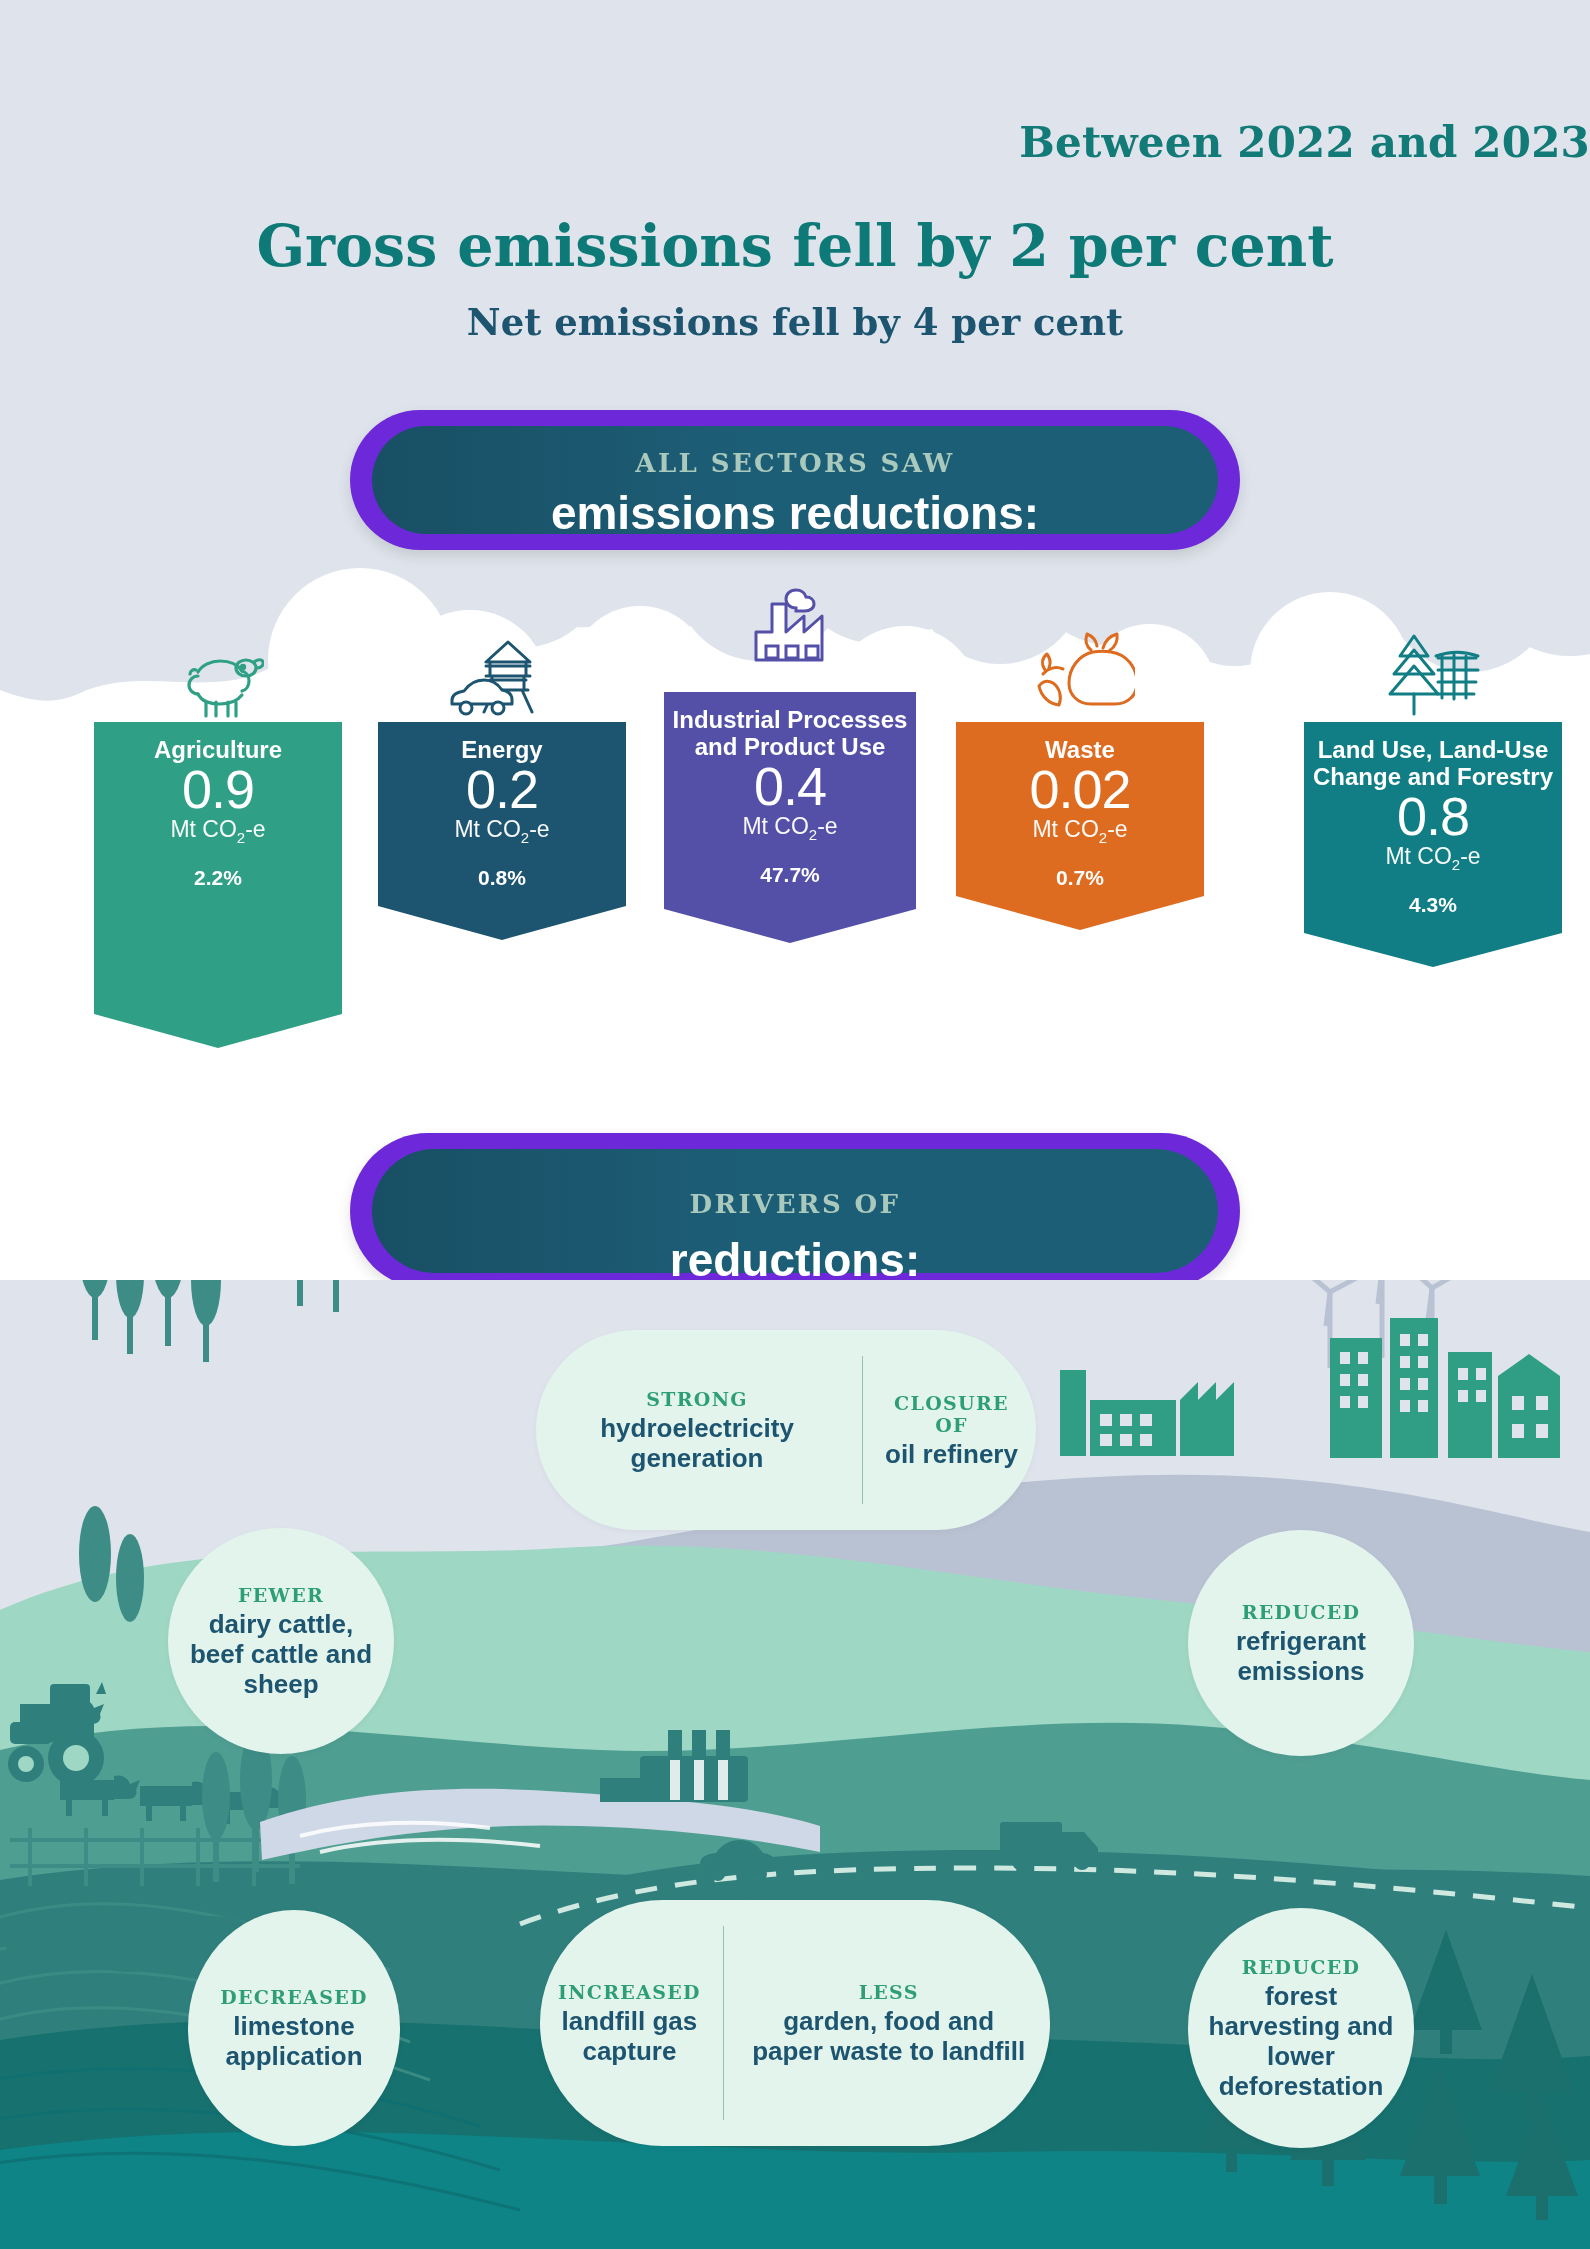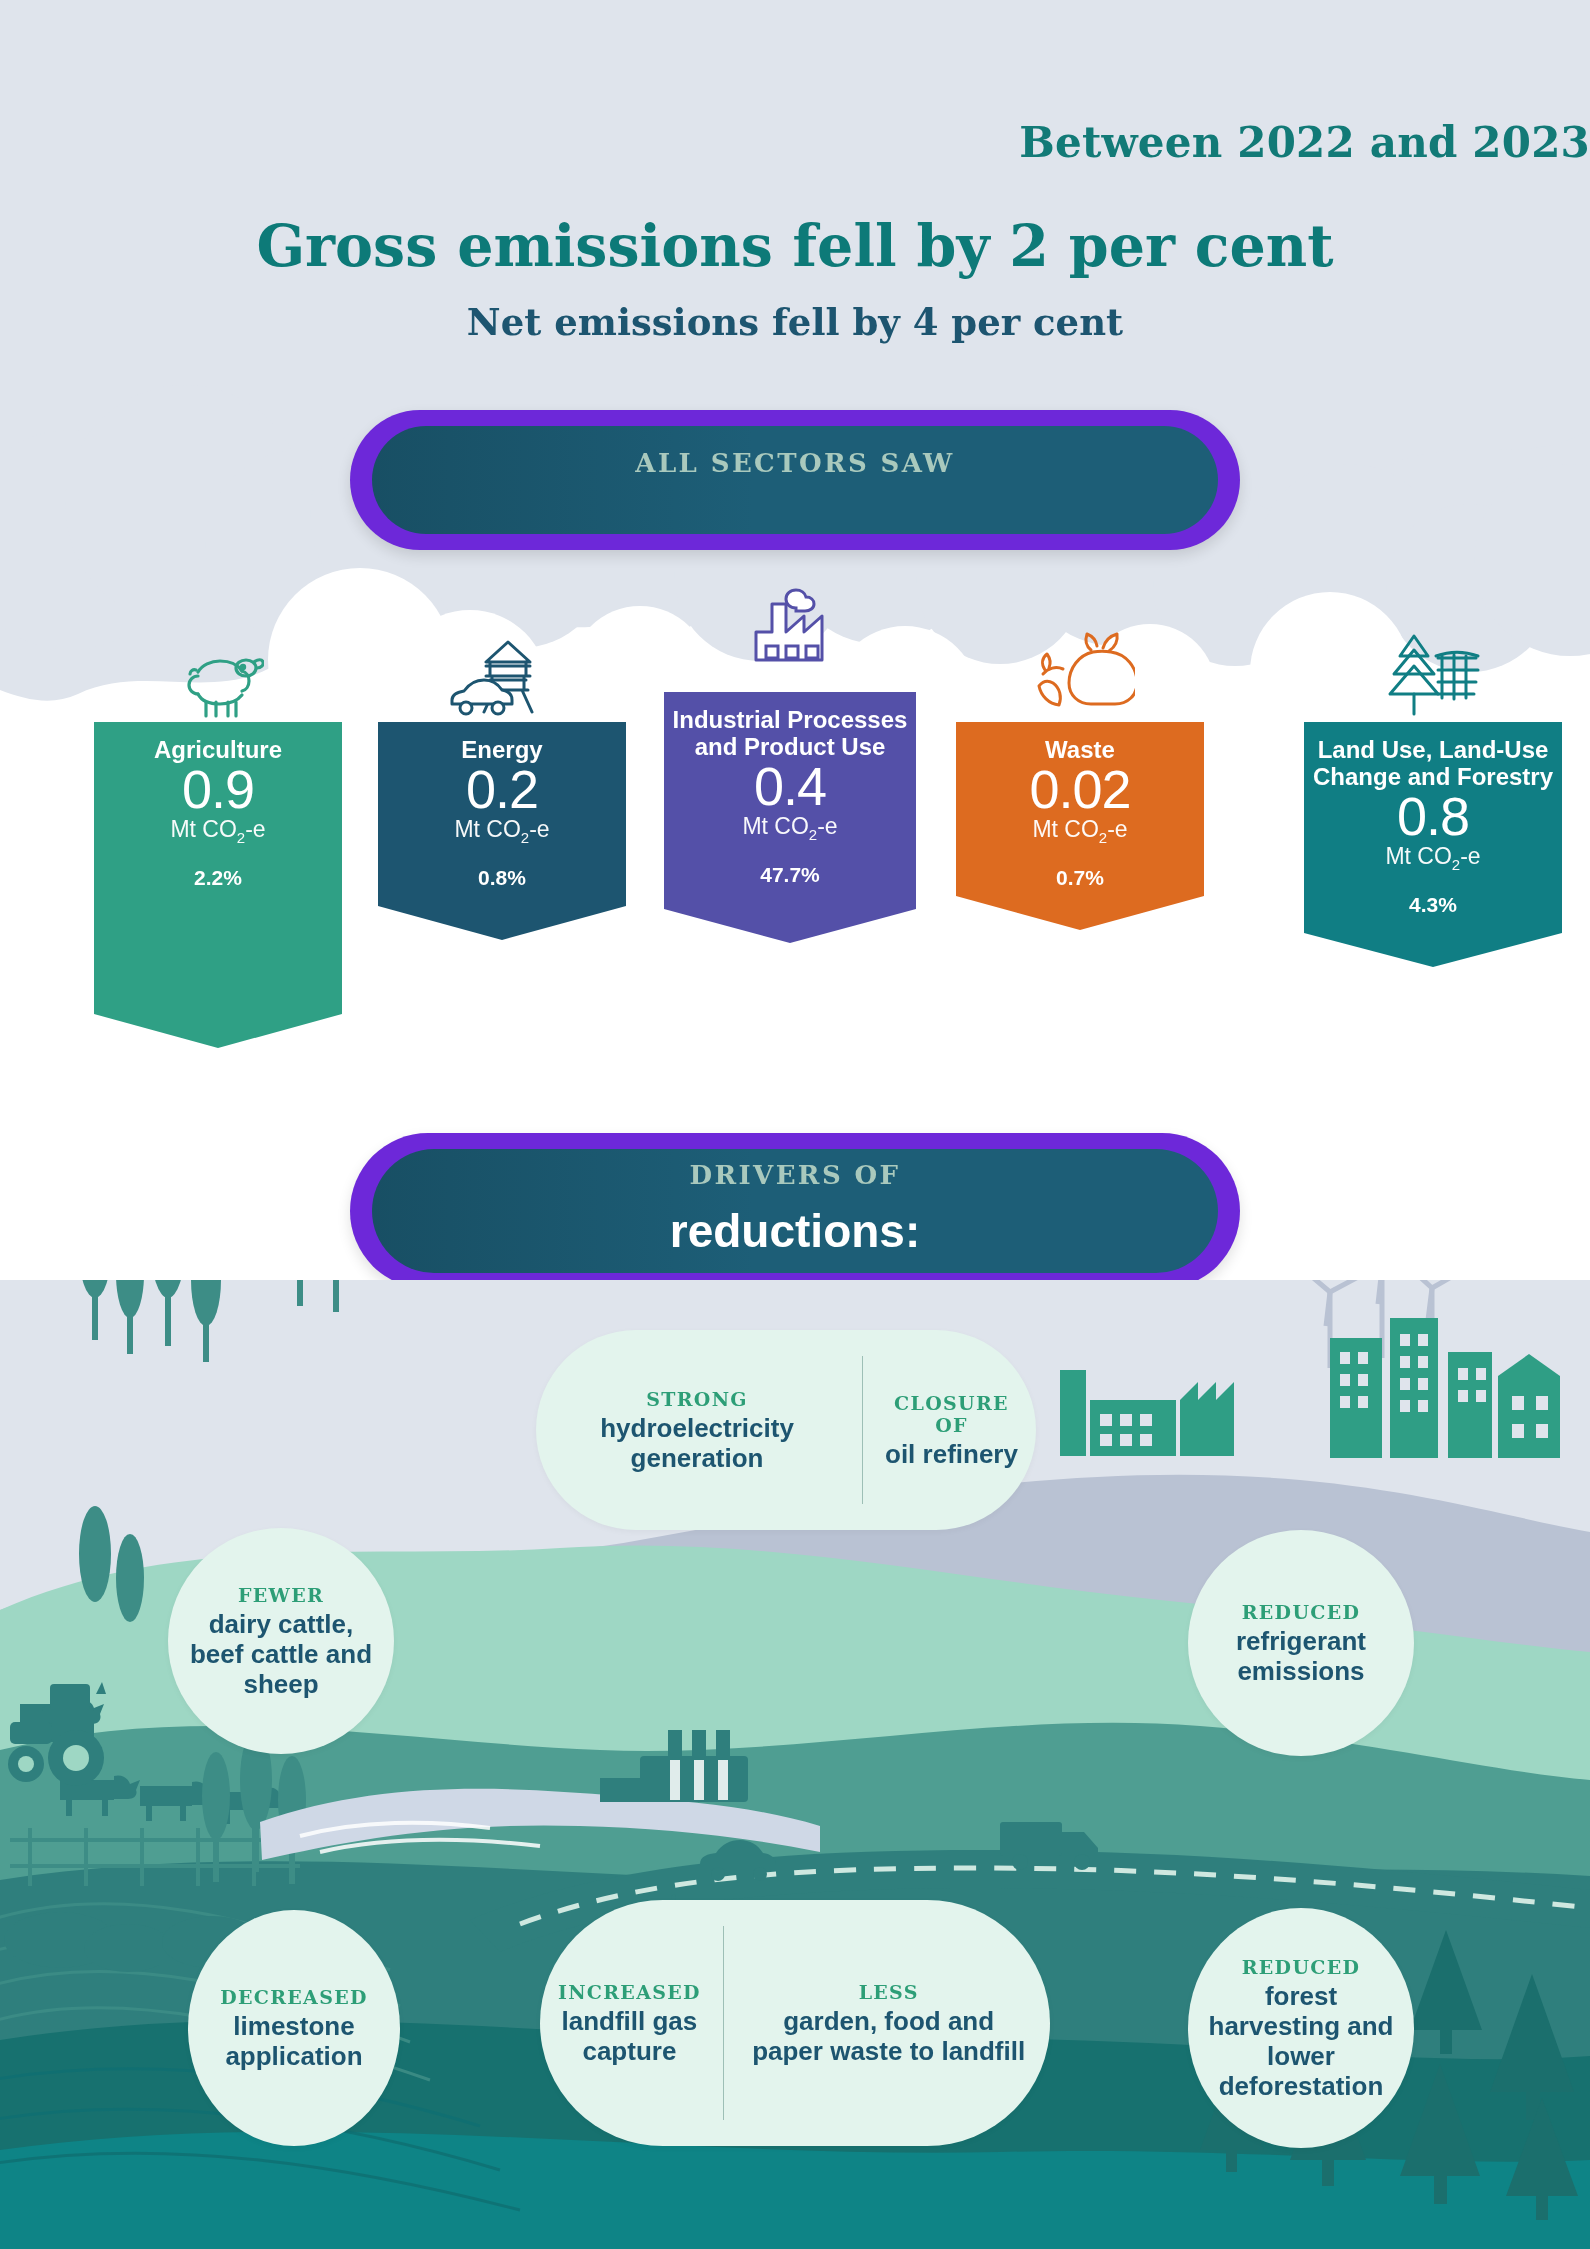--- a/index.html
+++ b/index.html
@@ -34,21 +34,21 @@
   .pill-inner{position:absolute;left:22px;top:16px;right:22px;bottom:16px;border-radius:999px;
      background:linear-gradient(90deg,#184f64 0%,#1d5e77 45%,#1d5e77 100%);}
   .pill-kicker{position:relative;text-align:center;font-family:"DejaVu Serif",serif;font-weight:700;
      font-size:26px;letter-spacing:2.4px;color:#a9c9bd;}
   .pill-title{position:relative;text-align:center;font-family:"Liberation Sans",sans-serif;font-weight:700;
      font-size:46px;color:#ffffff;}
   #pill-sectors{left:350px;top:410px;width:890px;height:140px;}
   #pill-sectors .pill-kicker{margin-top:38px;}
   #pill-sectors .pill-title{margin-top:8px;}
   #pill-drivers{left:350px;top:1133px;width:890px;height:156px;}
-  #pill-drivers .pill-kicker{margin-top:27px;}
+  #pill-drivers .pill-kicker{margin-top:56px;}
   #pill-drivers .pill-title{margin-top:14px;}
 
   
   .banner{position:absolute;color:#fff;text-align:center;}
   .banner .body{position:relative;width:100%;}
   .banner .tail{position:absolute;left:0;width:100%;height:34px;}
   .banner .sector-name{font-weight:700;font-size:24px;line-height:27px;padding-top:14px;}
   .banner .sector-val{font-weight:400;font-size:54px;line-height:56px;letter-spacing:-1px;margin-top:-2px;}
   .banner .sector-unit{font-weight:400;font-size:23px;line-height:24px;opacity:.96;}
   .banner .sector-unit sub{font-size:15px;}
@@ -112,20 +112,21 @@
     </svg>
   </div>
 
   <div class="h-top">Between 2022 and 2023</div>
   <div class="h-main">Gross emissions fell by 2 per cent</div>
   <div class="h-sub">Net emissions fell by 4 per cent</div>
 
   <div class="pill" id="pill-sectors">
     <div class="pill-inner"></div>
     <div class="pill-kicker">ALL SECTORS SAW</div>
+    <div class="pill-title">emissions reductions:</div>
   </div>
 
   <div class="banner" id="b0" style="left:94px;top:722px;width:248px;">
     <div class="icon-wrap" style="top:-76px;">
       <svg width="92" height="74" viewBox="0 0 92 74" fill="none" stroke="#2fa085" stroke-width="3.2" stroke-linecap="round" stroke-linejoin="round">
         <path d="M26 30c-5 0-9 4-9 9s4 9 9 9"></path>
         <path d="M24 24c-3-1-6 1-6 4"></path>
         <path d="M26 26c4-7 13-11 22-11 10 0 18 4 22 10"></path>
         <path d="M70 25c4 1 7 5 7 10s-3 9-7 10"></path>
         <path d="M26 48c3 6 11 10 22 10 10 0 18-4 22-9"></path>

